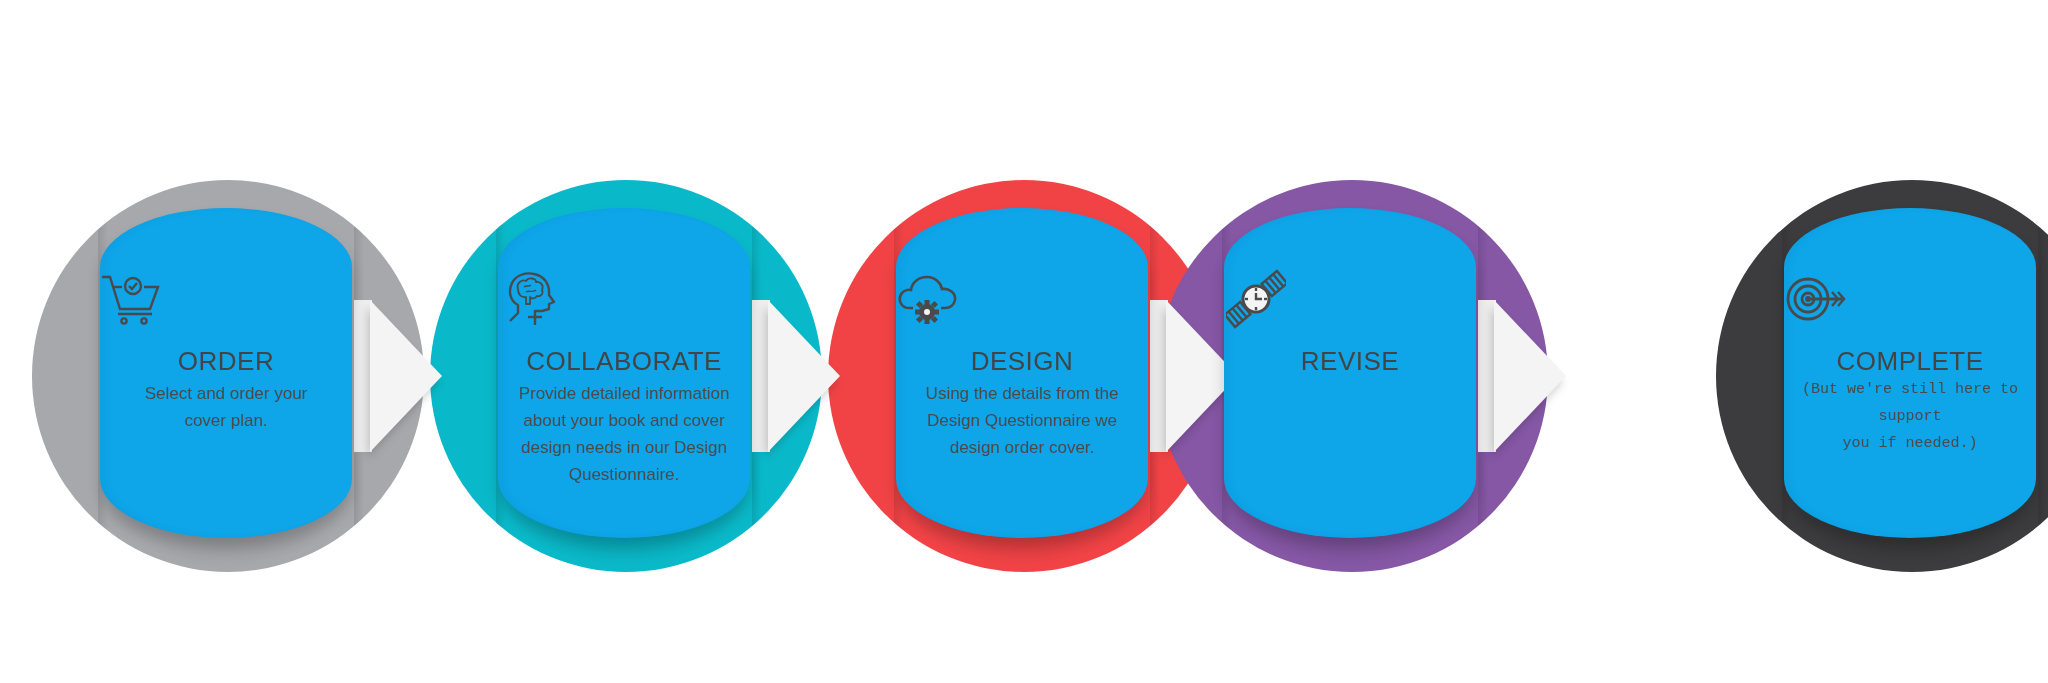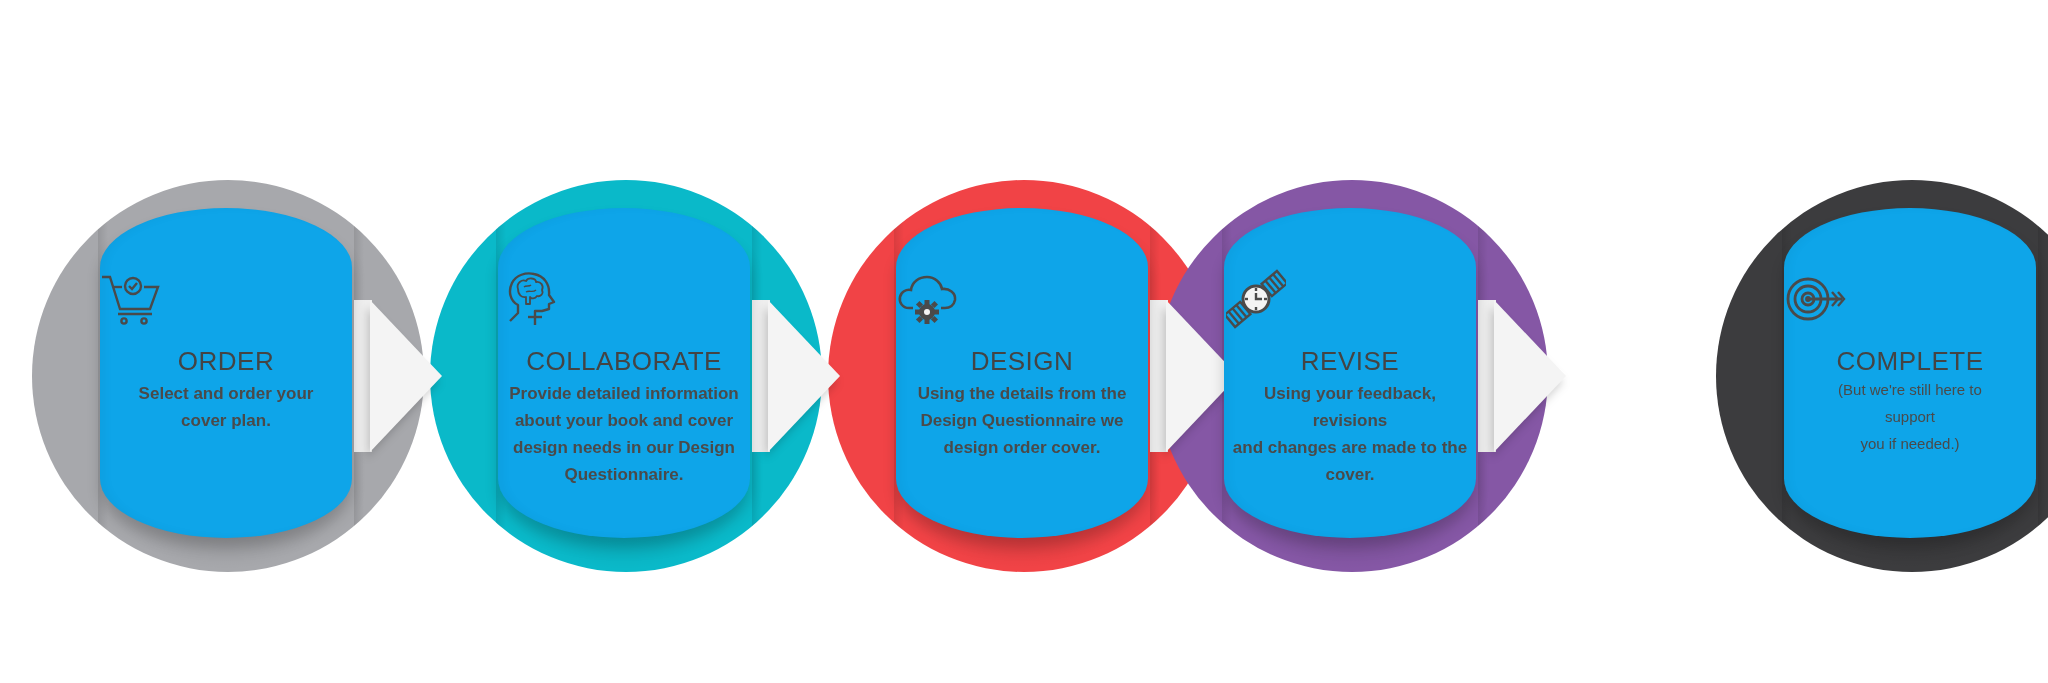--- a/index.html
+++ b/index.html
@@ -107,27 +107,27 @@
       line-height: 30px;
       white-space: nowrap;
     }
     .step .card .desc {
       margin-top: 4px;
       font-size: 17px;
       line-height: 27px;
       color: #4a4a4a;
       padding: 0 2px;
       white-space: pre-line;
-      font-weight: bold;
     }
     .step .card .note {
       font-size: 15px;
       line-height: 27px;
       color: #4a4a4a;
       white-space: pre-line;
+      font-family: Liberation Mono, monospace;
     }
   </style>
 </head>
 <body>
 
 <div class="process">
 
   <div class="step" style="left:32px;">
     <div class="ring" style="background:#a7a8ac;">
       <div class="band-shadow left"></div>
@@ -235,23 +235,20 @@
           </g>
           <circle cx="30" cy="30" r="13" fill="#f4f4f4" stroke-width="3"></circle>
           <line x1="30" y1="19" x2="30" y2="22"></line>
           <line x1="30" y1="38" x2="30" y2="41"></line>
           <line x1="19" y1="30" x2="22" y2="30"></line>
           <line x1="38" y1="30" x2="41" y2="30"></line>
           <polyline points="30,24 30,30 36,30"></polyline>
         </svg>
       </div>
       <div class="title">REVISE</div>
-      <div class="desc">Using your feedback, revisions
-and changes are made to the
-cover.</div>
     </div>
   </div>
 
   <div class="step" style="left:1716px;">
     <div class="ring" style="background:#3c3c3e;">
       <div class="band-shadow left"></div>
       <div class="band-shadow right"></div>
       <div class="bottom-shade"></div>
     </div>
     <div class="card">

